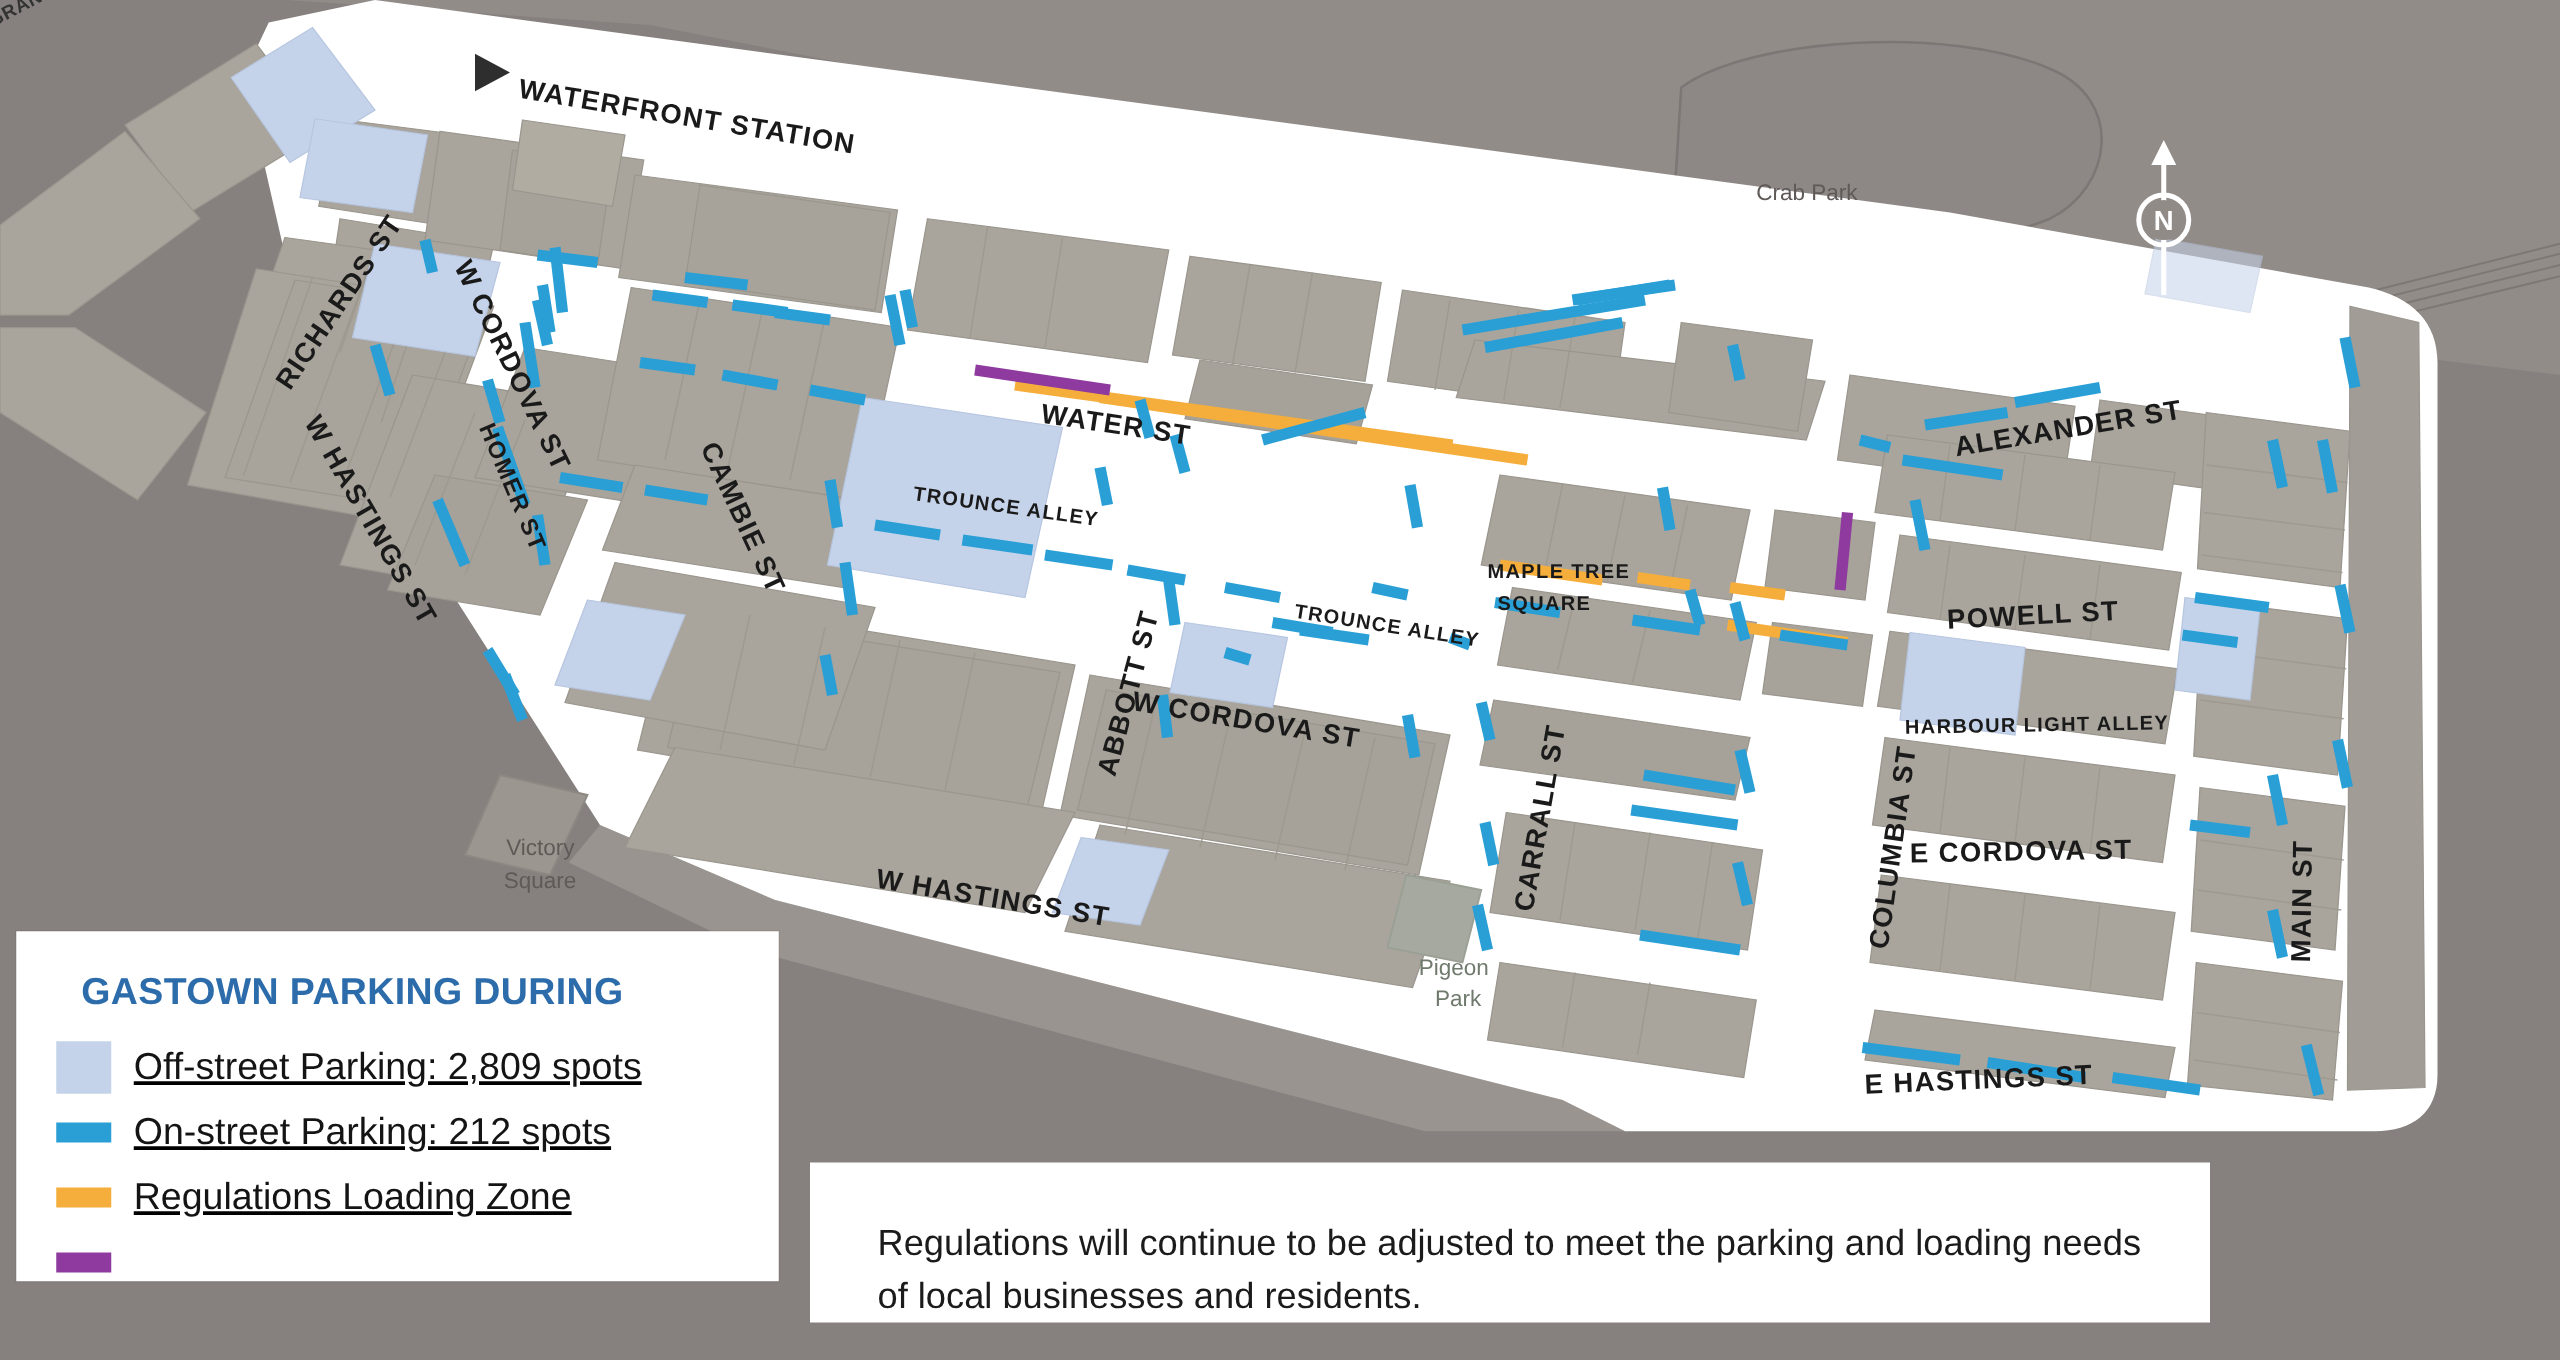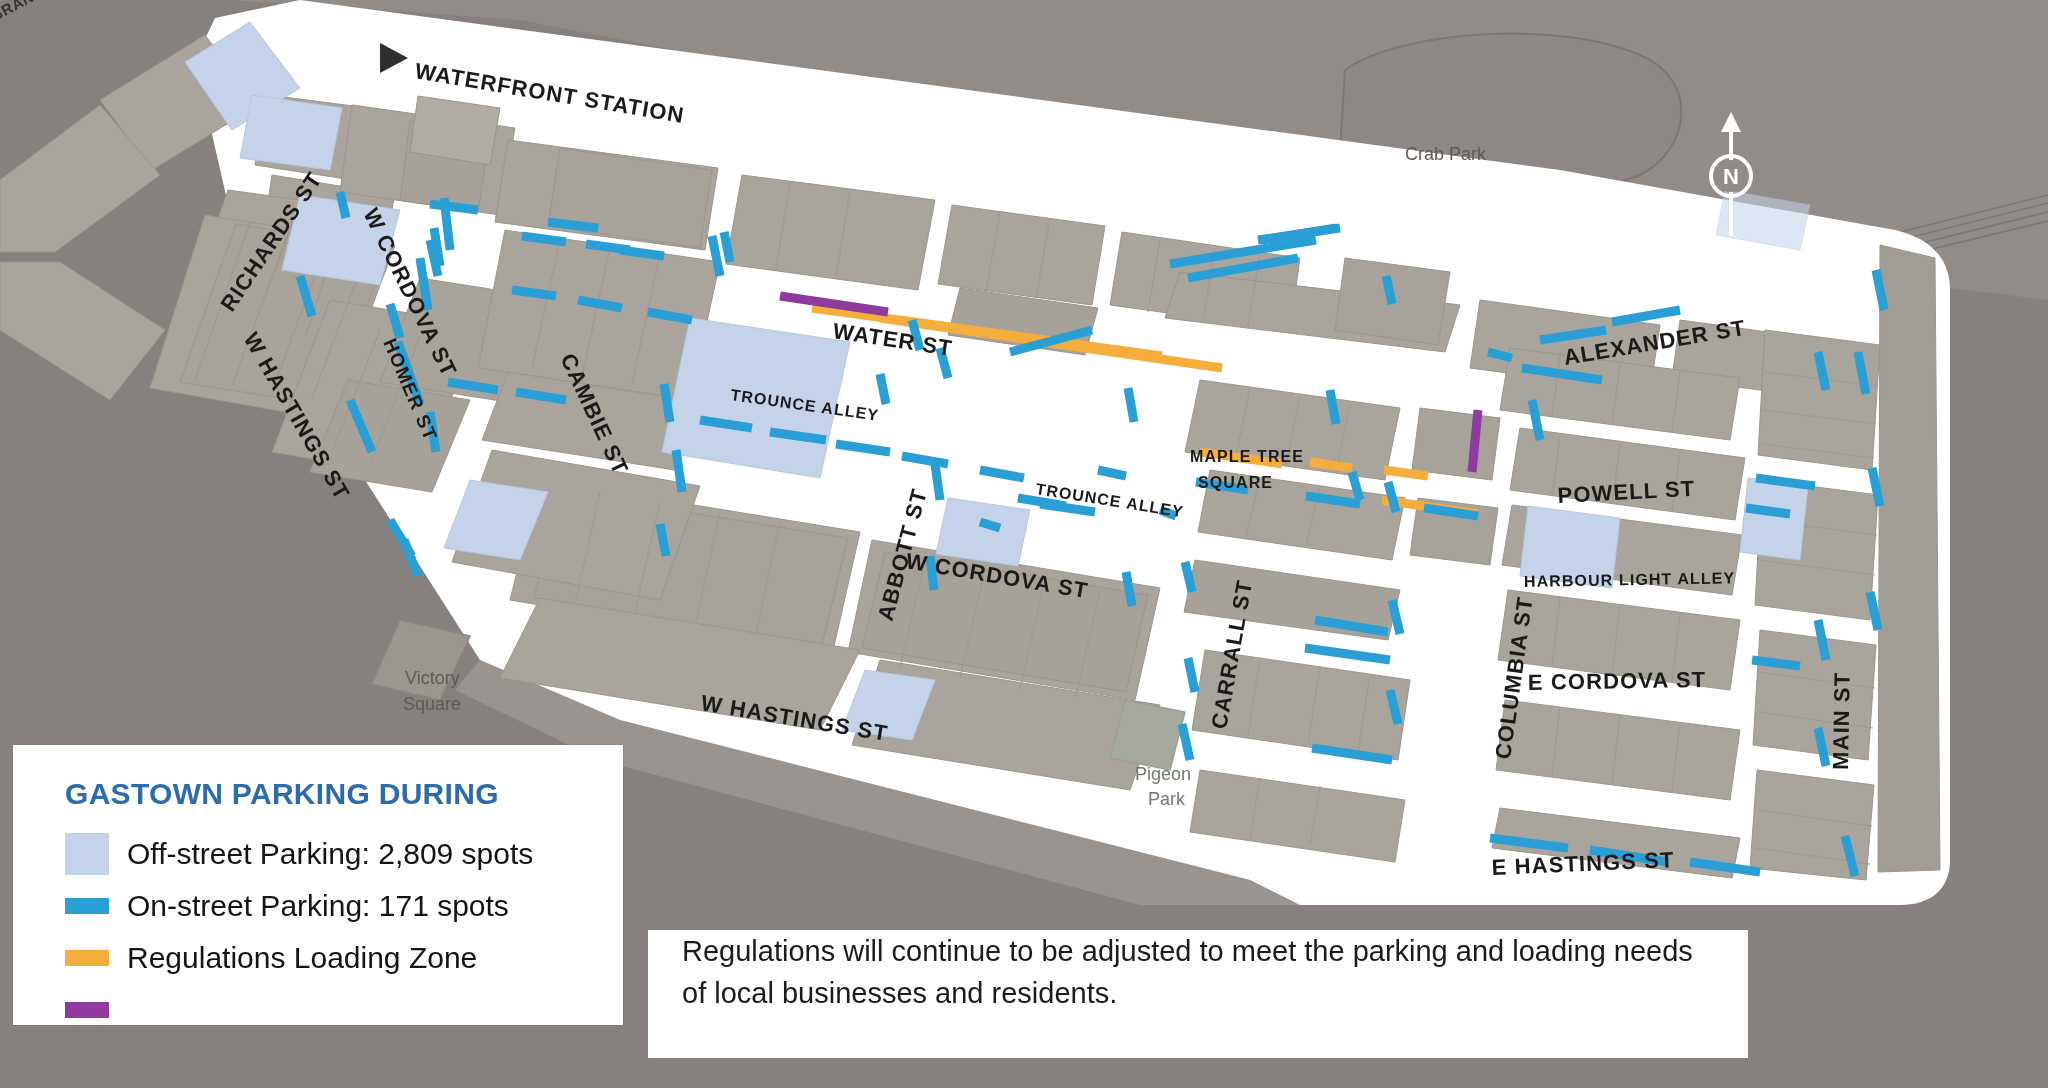--- a/index.html
+++ b/index.html
@@ -40,34 +40,34 @@
     position:absolute;left:13px;top:745px;width:610px;height:280px;
     background:#ffffff;
     box-shadow:0 0 0 1px rgba(0,0,0,.05);
   }
   .legend-title{
     color:#2d6cab;font-weight:bold;font-size:30px;line-height:1.16;
     letter-spacing:.3px;
     padding:32px 26px 0 52px;
     text-transform:uppercase;
   }
-  .legend-items{margin:16px 0 0 0;padding:0 0 0 52px;}
+  .legend-items{margin:16px 0 0 0;padding:0 0 0 32px;text-decoration:underline;}
   .legend-row{display:flex;align-items:center;height:52px;}
   .sw{flex:0 0 auto;margin-right:18px;}
   .sw-box{width:44px;height:42px;}
   .sw-bar{width:44px;height:16px;}
   .legend-label{
     font-size:30px;color:#141414;font-weight:normal;white-space:nowrap;
   }
 
   
   .note{
     position:absolute;left:648px;top:930px;width:1100px;height:128px;
     background:#ffffff;
-    display:flex;align-items:flex-start;
+    display:flex;align-items:flex-end;padding-left:20px;
   }
   .note-text{
     padding:0 34px;font-size:29px;line-height:1.45;color:#1b1b1b;
   }
 
   
   .compass{position:absolute;left:1703px;top:110px;width:56px;height:132px;}
 </style>
 </head>
 <body>
@@ -484,21 +484,21 @@
     <div class="legend-title">
       <div>GASTOWN PARKING DURING</div>
     </div>
     <div class="legend-items">
       <div class="legend-row">
         <span class="sw sw-box" style="background:#c5d3ea;"></span>
         <span class="legend-label">Off-street Parking: 2,809 spots</span>
       </div>
       <div class="legend-row">
         <span class="sw sw-bar" style="background:#2a9fd6;"></span>
-        <span class="legend-label">On-street Parking: 171 spots</span>
+        <span class="legend-label">On-street Parking: 212 spots</span>
       </div>
       <div class="legend-row">
         <span class="sw sw-bar" style="background:#f5ae3c;"></span>
         <span class="legend-label">Regulations Loading Zone</span>
       </div>
       <div class="legend-row">
         <span class="sw sw-bar" style="background:#8e3a9e;"></span>
       </div>
     </div>
   </div>

